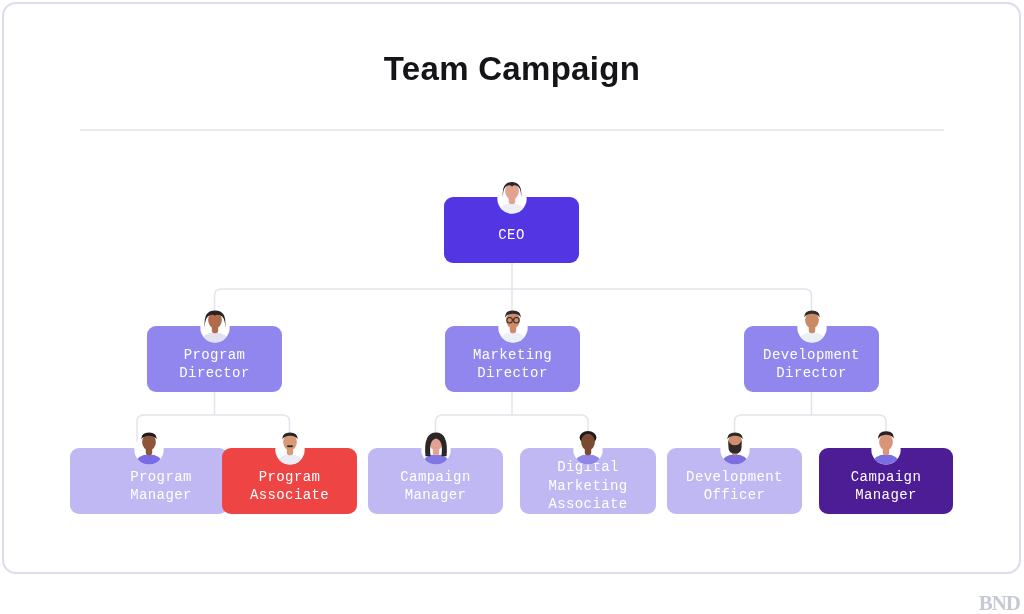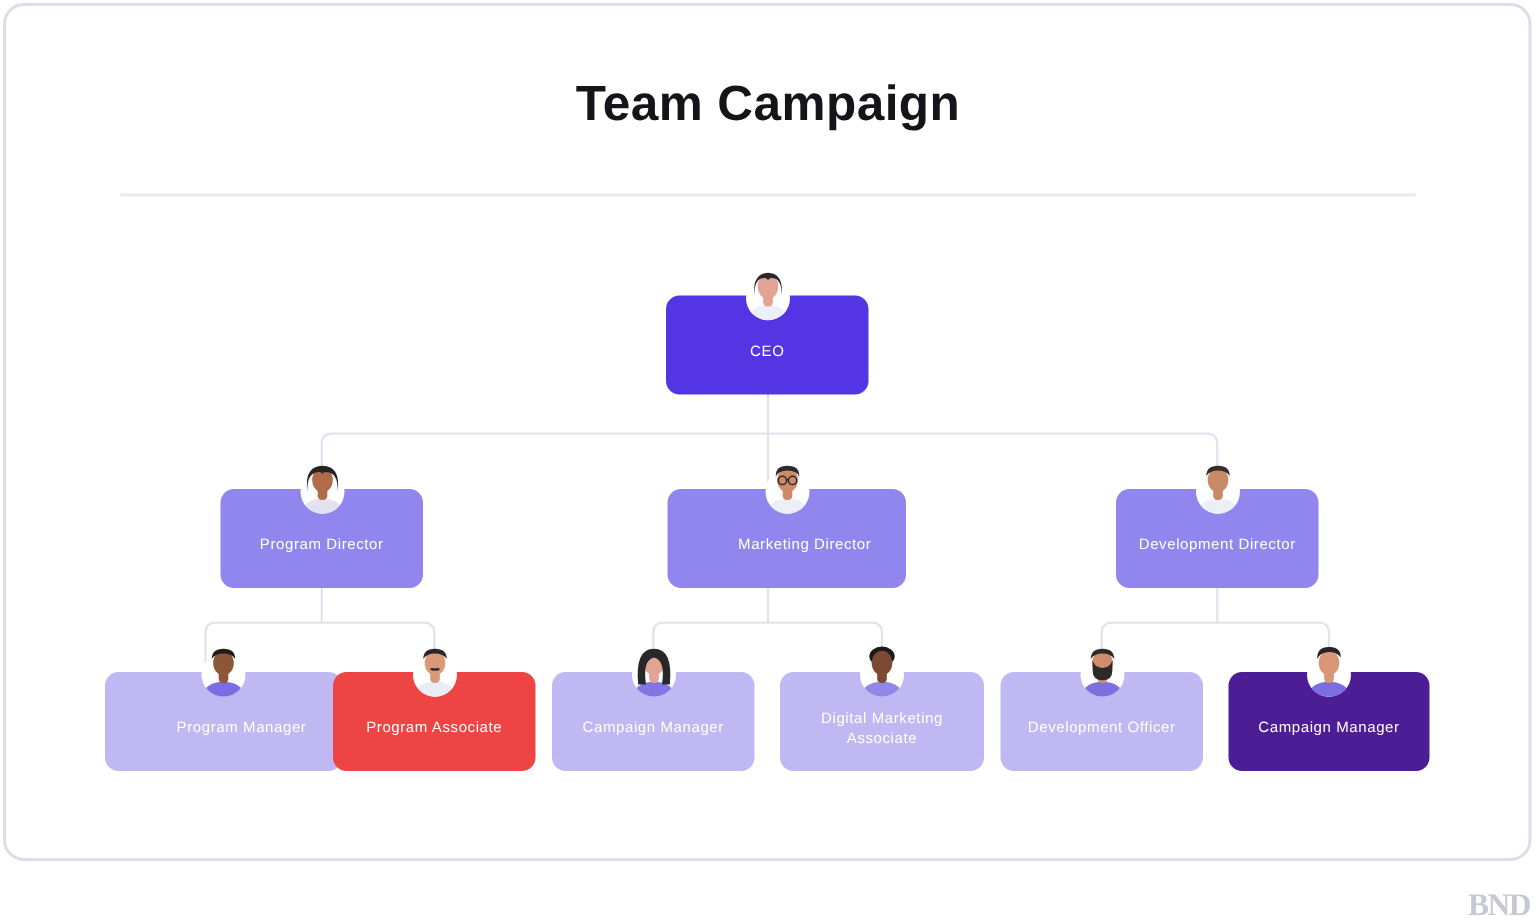--- a/index.html
+++ b/index.html
@@ -18,34 +18,34 @@
   .divider{
     position:absolute;left:80px;top:129px;width:864px;height:2px;background:#e9e9f0;
   }
   #connectors{position:absolute;left:0;top:0;z-index:0;}
   .org-node{
     position:absolute;z-index:1;border-radius:9px;
     display:flex;align-items:center;justify-content:center;
     text-align:center;color:#ffffff;
   }
   .org-label{
-    font-size:10px;line-height:1.32;letter-spacing:.4px;padding:12px 4px 2px 4px;
+    font-size:14px;line-height:1.32;letter-spacing:.4px;padding:12px 4px 2px 4px;font-family:Liberation Mono, monospace;
   }
   .avatar{
     position:absolute;left:50%;top:-22px;width:44px;height:44px;
     transform:translateX(-50%);z-index:2;
   }
   .a-skin{fill:var(--skin);}
   .a-hair{fill:var(--hair);}
   .a-top{fill:var(--top);}
   .a-glasses{stroke:var(--hair);fill:none;stroke-width:1.1px;}
   
   .pos-ceo{left:444px;top:197px;width:135px;height:66px;}
   .pos-pd {left:147px;top:326px;width:135px;height:66px;}
-  .pos-md {left:445px;top:326px;width:135px;height:66px;padding-left:24px;}
+  .pos-md {left:445px;top:326px;width:135px;height:66px;}
   .pos-dd {left:744px;top:326px;width:135px;height:66px;}
   .pos-pm {left:70px; top:448px;width:134px;height:66px;padding-left:24px;}
   .pos-pa {left:222px;top:448px;width:135px;height:66px;}
   .pos-wm {left:368px;top:448px;width:135px;height:66px;}
   .pos-dma{left:520px;top:448px;width:136px;height:66px;}
   .pos-do {left:667px;top:448px;width:135px;height:66px;}
   .pos-cm {left:819px;top:448px;width:134px;height:66px;}
   .watermark{
     position:absolute;right:4px;bottom:-2px;
     font-family:"Liberation Serif",serif;font-weight:700;

